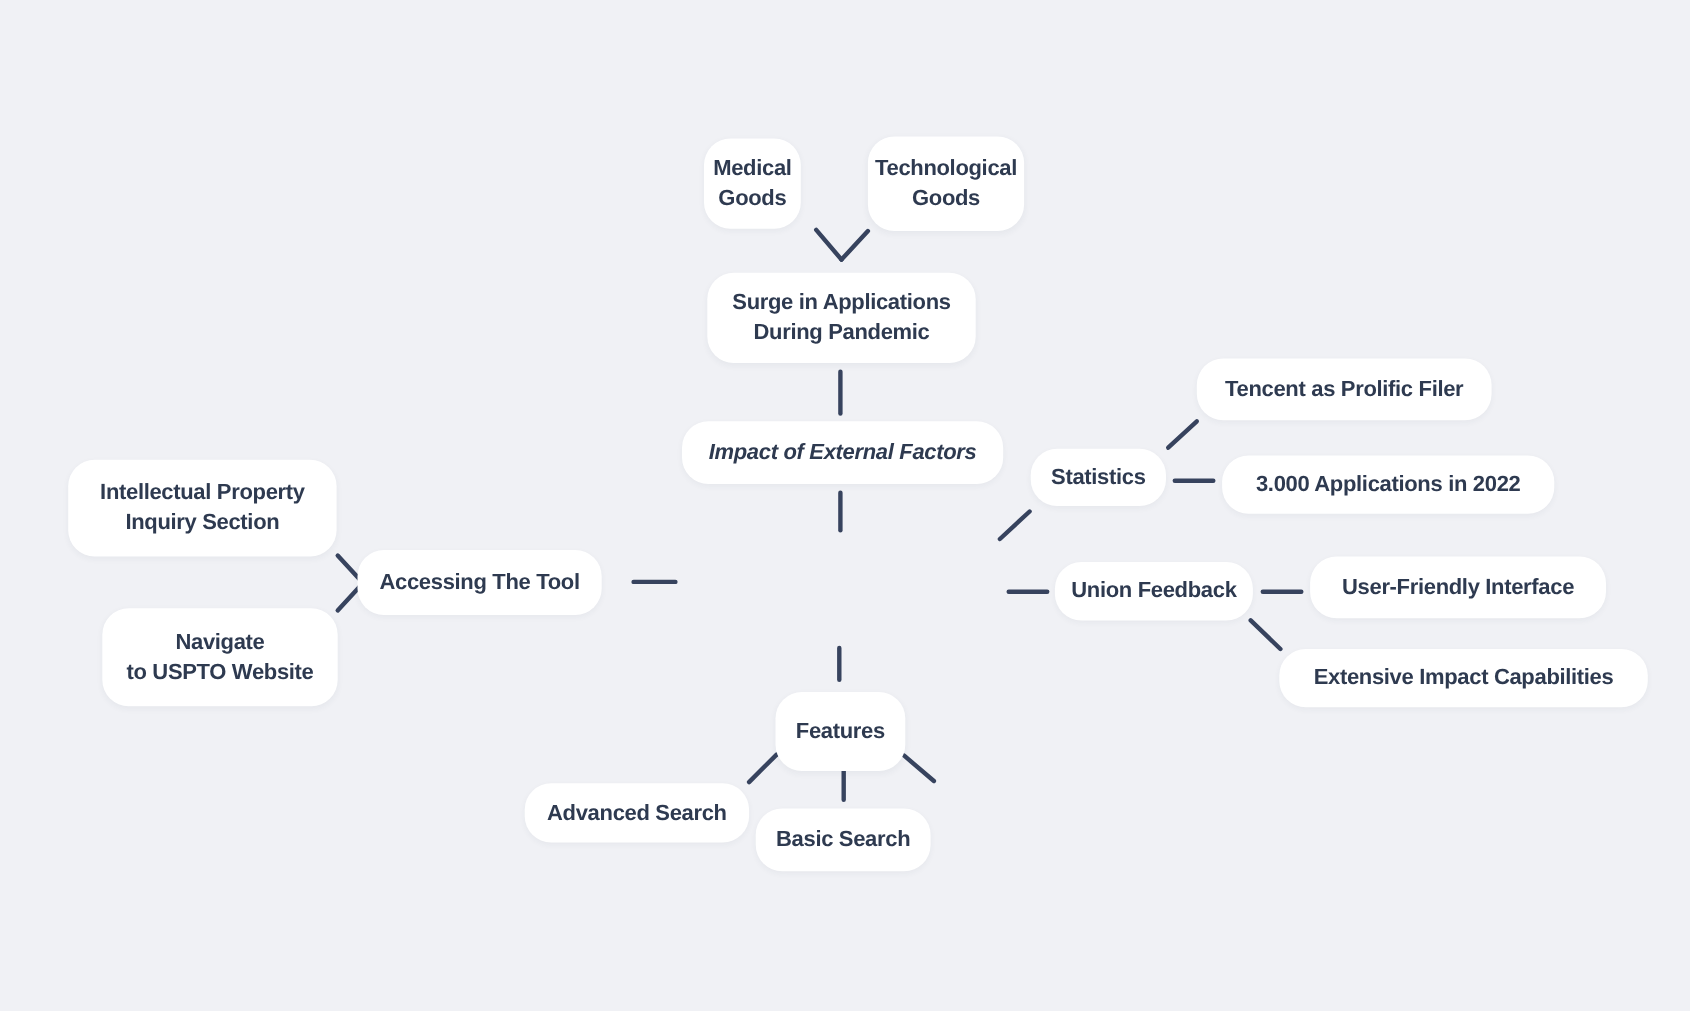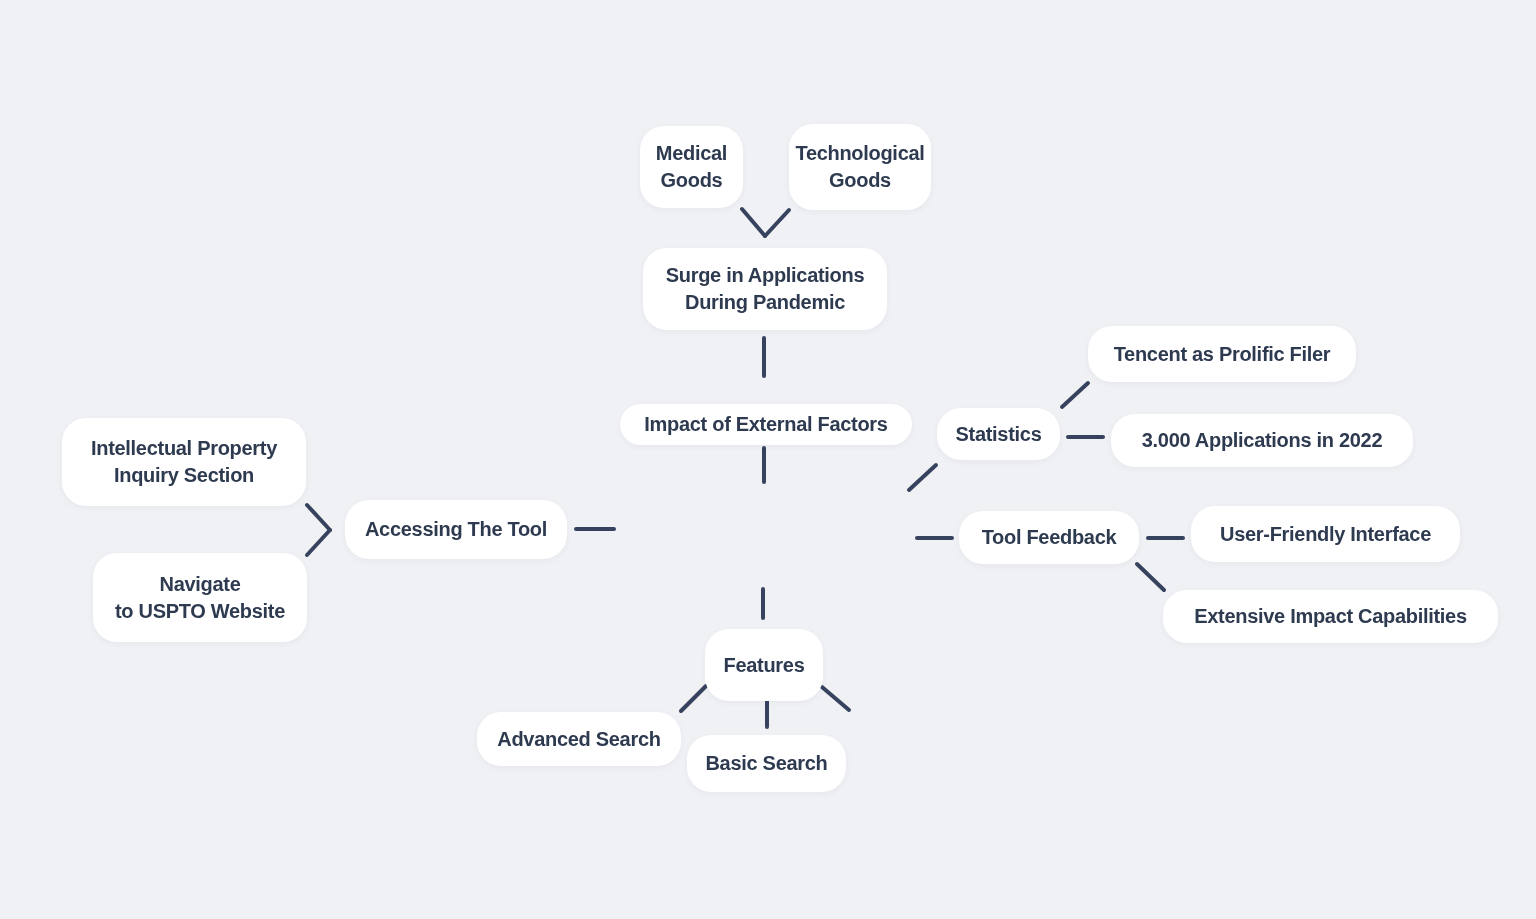--- a/index.html
+++ b/index.html
@@ -80,45 +80,45 @@
     <line x1="1062" y1="407" x2="1088" y2="383"></line>
     <line x1="1068" y1="437" x2="1103" y2="437"></line>
     <line x1="917" y1="538" x2="952" y2="538"></line>
     <line x1="1148" y1="538" x2="1183" y2="538"></line>
     <line x1="1137" y1="564" x2="1164" y2="590"></line>
     <line x1="307" y1="505" x2="330" y2="530"></line>
     <line x1="307" y1="555" x2="330" y2="530"></line>
     <line x1="576" y1="529" x2="614" y2="529"></line>
   </svg>
 
-  <div class="node" style="left:640px; top:126px; width:103px; height:82px;">Medical
+  <div class="node" style="left:640px; top:126px; width:88px; height:82px;">Medical
 Goods</div>
 
   <div class="node" style="left:789px; top:124px; width:142px; height:86px;">Technological
 Goods</div>
 
   <div class="node" style="left:643px; top:248px; width:244px; height:82px;">Surge in Applications
 During Pandemic</div>
 
-  <div class="node" style="left:620px; top:404px; width:292px; height:41px;">Impact of External Factors</div>
+  <div class="node" style="left:620px; top:383px; width:292px; height:57px;font-style:italic;">Impact of External Factors</div>
 
 
   <div class="node" style="left:937px; top:408px; width:123px; height:52px;">Statistics</div>
 
   <div class="node" style="left:1088px; top:326px; width:268px; height:56px;">Tencent as Prolific Filer</div>
 
   <div class="node" style="left:1111px; top:414px; width:302px; height:53px;">3.000 Applications in 2022</div>
 
-  <div class="node" style="left:959px; top:511px; width:180px; height:53px;">Tool Feedback</div>
+  <div class="node" style="left:959px; top:511px; width:180px; height:53px;">Union Feedback</div>
 
   <div class="node" style="left:1191px; top:506px; width:269px; height:56px;">User-Friendly Interface</div>
 
   <div class="node" style="left:1163px; top:590px; width:335px; height:53px;">Extensive Impact Capabilities</div>
 
-  <div class="node" style="left:345px; top:500px; width:222px; height:59px;">Accessing The Tool</div>
+  <div class="node" style="left:325px; top:500px; width:222px; height:59px;">Accessing The Tool</div>
 
   <div class="node" style="left:62px; top:418px; width:244px; height:88px;text-align:center;">Intellectual Property
 Inquiry Section</div>
 
   <div class="node" style="left:93px; top:553px; width:214px; height:89px;">Navigate
 to USPTO Website</div>
 
   <div class="node" style="left:705px; top:629px; width:118px; height:72px;">Features</div>
 
   <div class="node" style="left:477px; top:712px; width:204px; height:54px;">Advanced Search</div>

